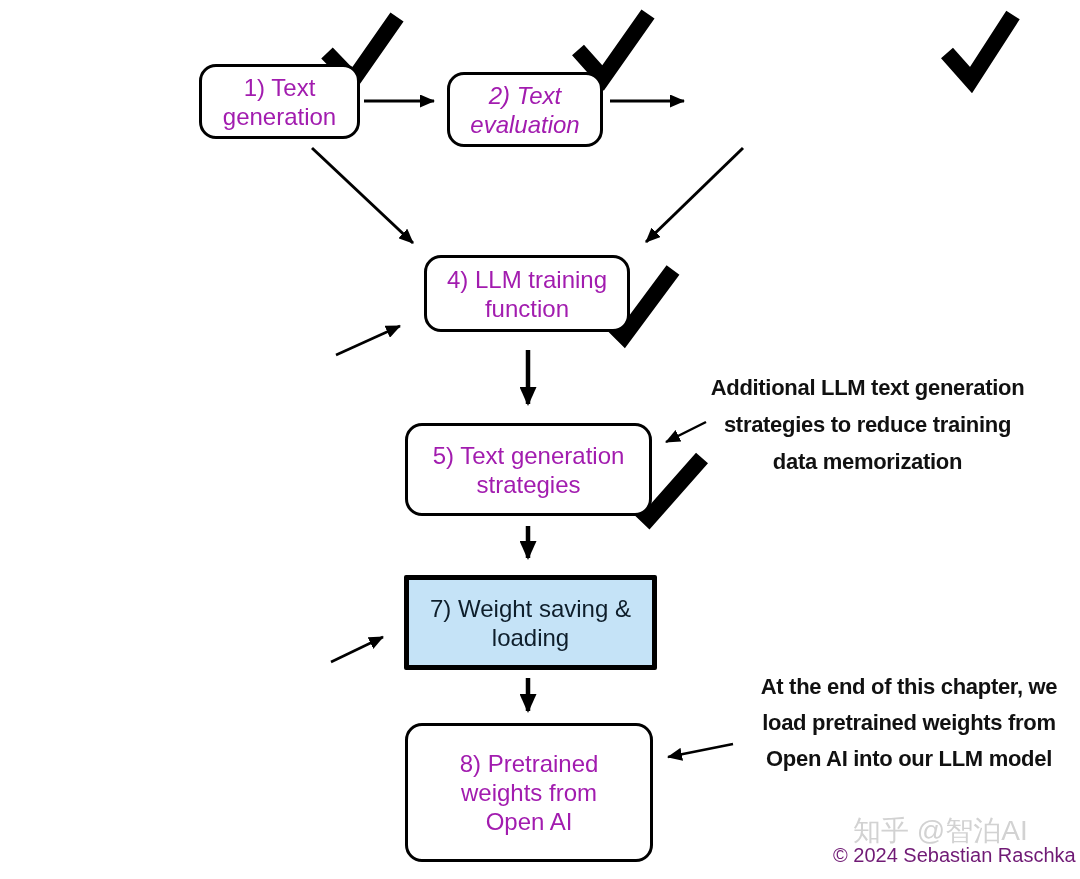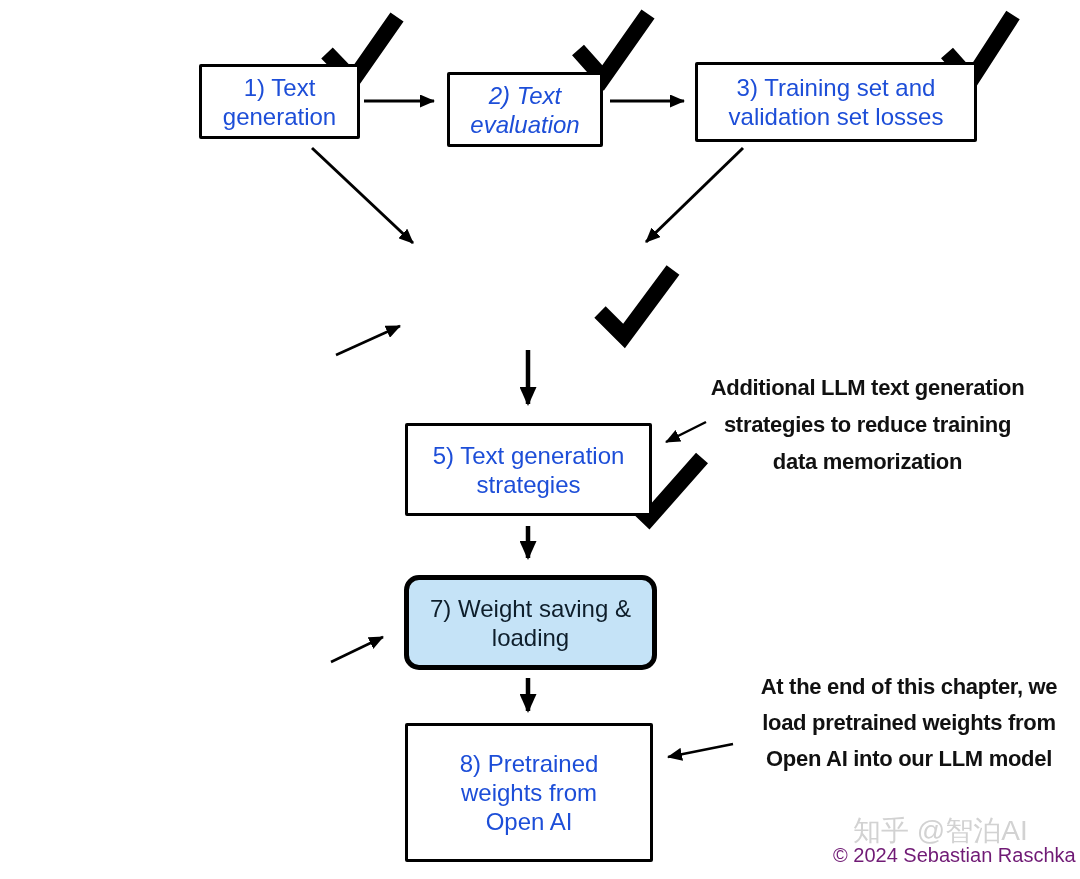--- a/index.html
+++ b/index.html
@@ -12,32 +12,32 @@
   }
   svg.overlay{
     position:absolute;left:0;top:0;width:1080px;height:879px;
     pointer-events:none;
   }
   .box{
     position:absolute;
     box-sizing:border-box;
     background:#ffffff;
     border:3px solid #000000;
-    border-radius:2px;
+    border-radius:17px;
     display:flex;align-items:center;justify-content:center;
     text-align:center;
     font-size:24px;line-height:29px;
-    color:#1d4ed8;
+    color:#a21caf;
     white-space:pre-line;
     z-index:2;
   }
   .box.highlight{
     background:#c5e3f7;
     border-width:5px;
-    border-radius:15px;
+    border-radius:2px;
     color:#0e1e2b;
   }
   .anno{
     position:absolute;
     font-weight:bold;
     text-align:center;
     font-size:22px;line-height:37px;
     color:#111111;
     white-space:pre-line;
     z-index:2;
@@ -106,22 +106,22 @@
     <polyline points="578,50 603,78 648,14" fill="none" stroke="#000" stroke-width="16" stroke-linecap="butt" stroke-linejoin="miter"></polyline>
     <polyline points="947,53 971,80 1013,15" fill="none" stroke="#000" stroke-width="16" stroke-linecap="butt" stroke-linejoin="miter"></polyline>
     <polyline points="600,312 624,336 673,270" fill="none" stroke="#000" stroke-width="16" stroke-linecap="butt" stroke-linejoin="miter"></polyline>
     <polyline points="625,495 649,518 702,458" fill="none" stroke="#000" stroke-width="16" stroke-linecap="butt" stroke-linejoin="miter"></polyline>
   </svg>
 
   <div class="box" id="box-1">1) Text
 generation</div>
   <div class="box" id="box-2">2) Text
 evaluation</div>
-  <div class="box" id="box-3">3) Training set and
-validation set losses</div>
+  <div class="box" id="box-4">4) LLM training
+function</div>
   <div class="box" id="box-6">5) Text generation
 strategies</div>
   <div class="box highlight" id="box-7">7) Weight saving &amp;
 loading</div>
   <div class="box" id="box-8">8) Pretrained
 weights from
 Open AI</div>
 
   <div class="anno" id="anno-additional">Additional LLM text generation
 strategies to reduce training

